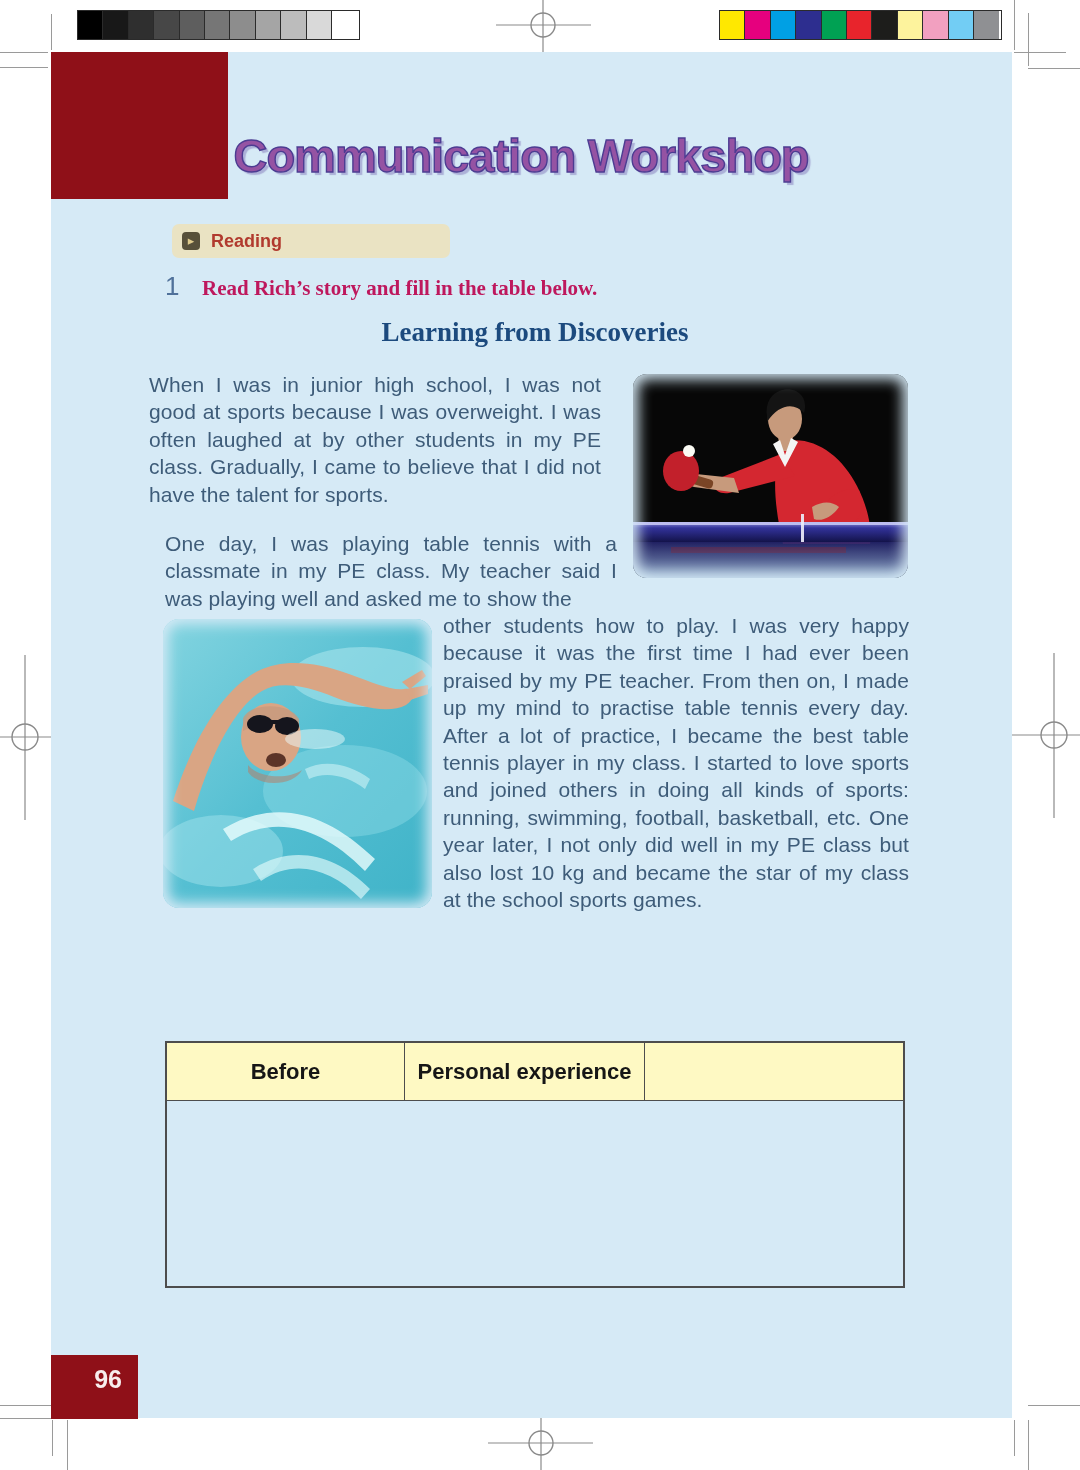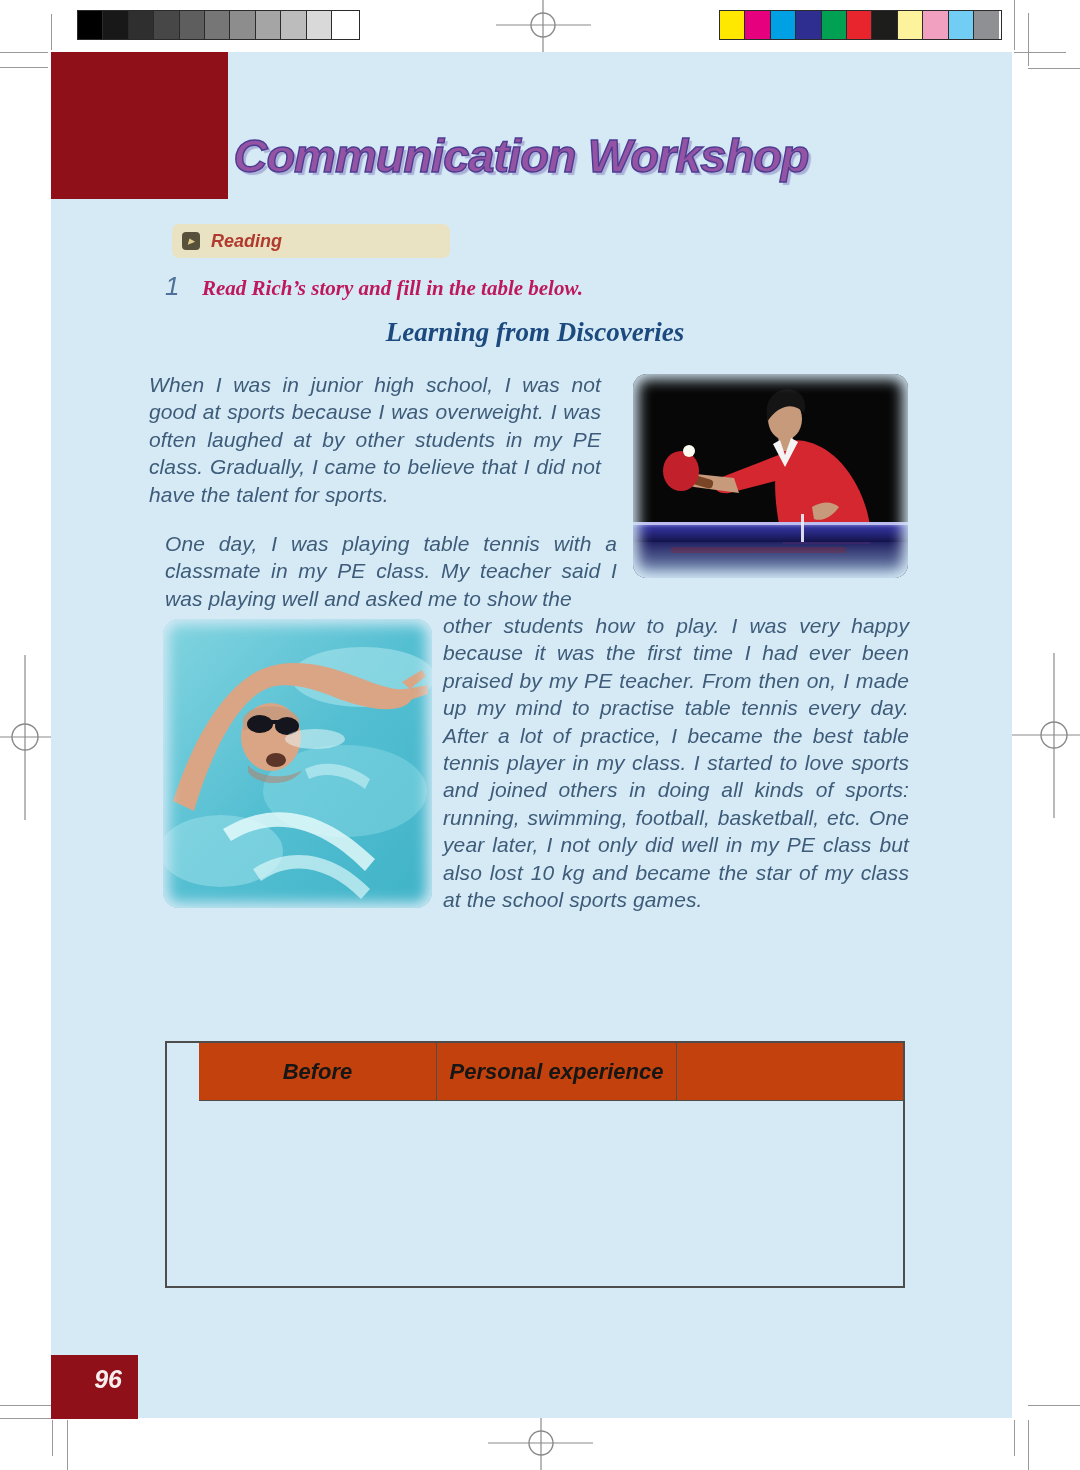--- a/index.html
+++ b/index.html
@@ -1,17 +1,17 @@
 <!DOCTYPE html>
 <html><head>
 <meta charset="utf-8">
 <style>
   html,body{margin:0;padding:0;background:#ffffff;}
   #canvas{position:relative;width:1080px;height:1470px;background:#ffffff;overflow:hidden;
-          font-family:"Liberation Sans",sans-serif;font-style:italic;}
+          font-family:"Liberation Sans",sans-serif;}
 
   
   .calbar{position:absolute;top:10px;height:28px;display:flex;border:1px solid #2b2b2b;}
   .calbar .swatch{width:25.4px;height:100%;border-right:1px solid #2b2b2b;box-sizing:border-box;display:inline-block;}
   .calbar .swatch:last-child{border-right:none;}
   #graybar{left:77px;width:281px;}
   #colorbar{left:719px;width:281px;}
   .regmark{position:absolute;}
   .cropline{position:absolute;background:#9a9a9a;}
 
@@ -51,21 +51,21 @@
   .photo::after{content:"";position:absolute;inset:0;border-radius:14px;
       box-shadow:inset 0 0 14px 5px #d6eaf6;pointer-events:none;}
   #tt-photo{left:582px;top:322px;width:275px;height:204px;}
   #swim-photo{left:112px;top:567px;width:269px;height:289px;border-radius:16px;}
   #swim-photo::after{border-radius:16px;}
   .photo svg{display:block;width:100%;height:100%;}
 
   
   #fill-table{position:absolute;left:114px;top:989px;width:740px;height:247px;
       border:2px solid #4d4d4d;box-sizing:border-box;display:flex;flex-direction:column;}
-  #fill-table .hrow{display:flex;height:57px;background:#c2410c;border-bottom:1.5px solid #4d4d4d;margin-left:32px;}
+  #fill-table .hrow{display:flex;height:57px;background:#fef9c3;border-bottom:1.5px solid #4d4d4d;}
   #fill-table .brow{display:flex;flex:1;}
   #fill-table .cell{box-sizing:border-box;display:flex;justify-content:center;}
   #fill-table .c1{width:238px;border-right:1.5px solid #4d4d4d;}
   #fill-table .c2{width:240px;border-right:1.5px solid #4d4d4d;}
   #fill-table .c3{flex:1;}
   #fill-table .hrow .cell{align-items:center;font-weight:bold;font-size:22px;color:#161616;}
   #fill-table .brow .cell{align-items:flex-start;padding-top:33px;font-size:20px;color:#3e5c79;}
 </style>
 </head>
 <body>

